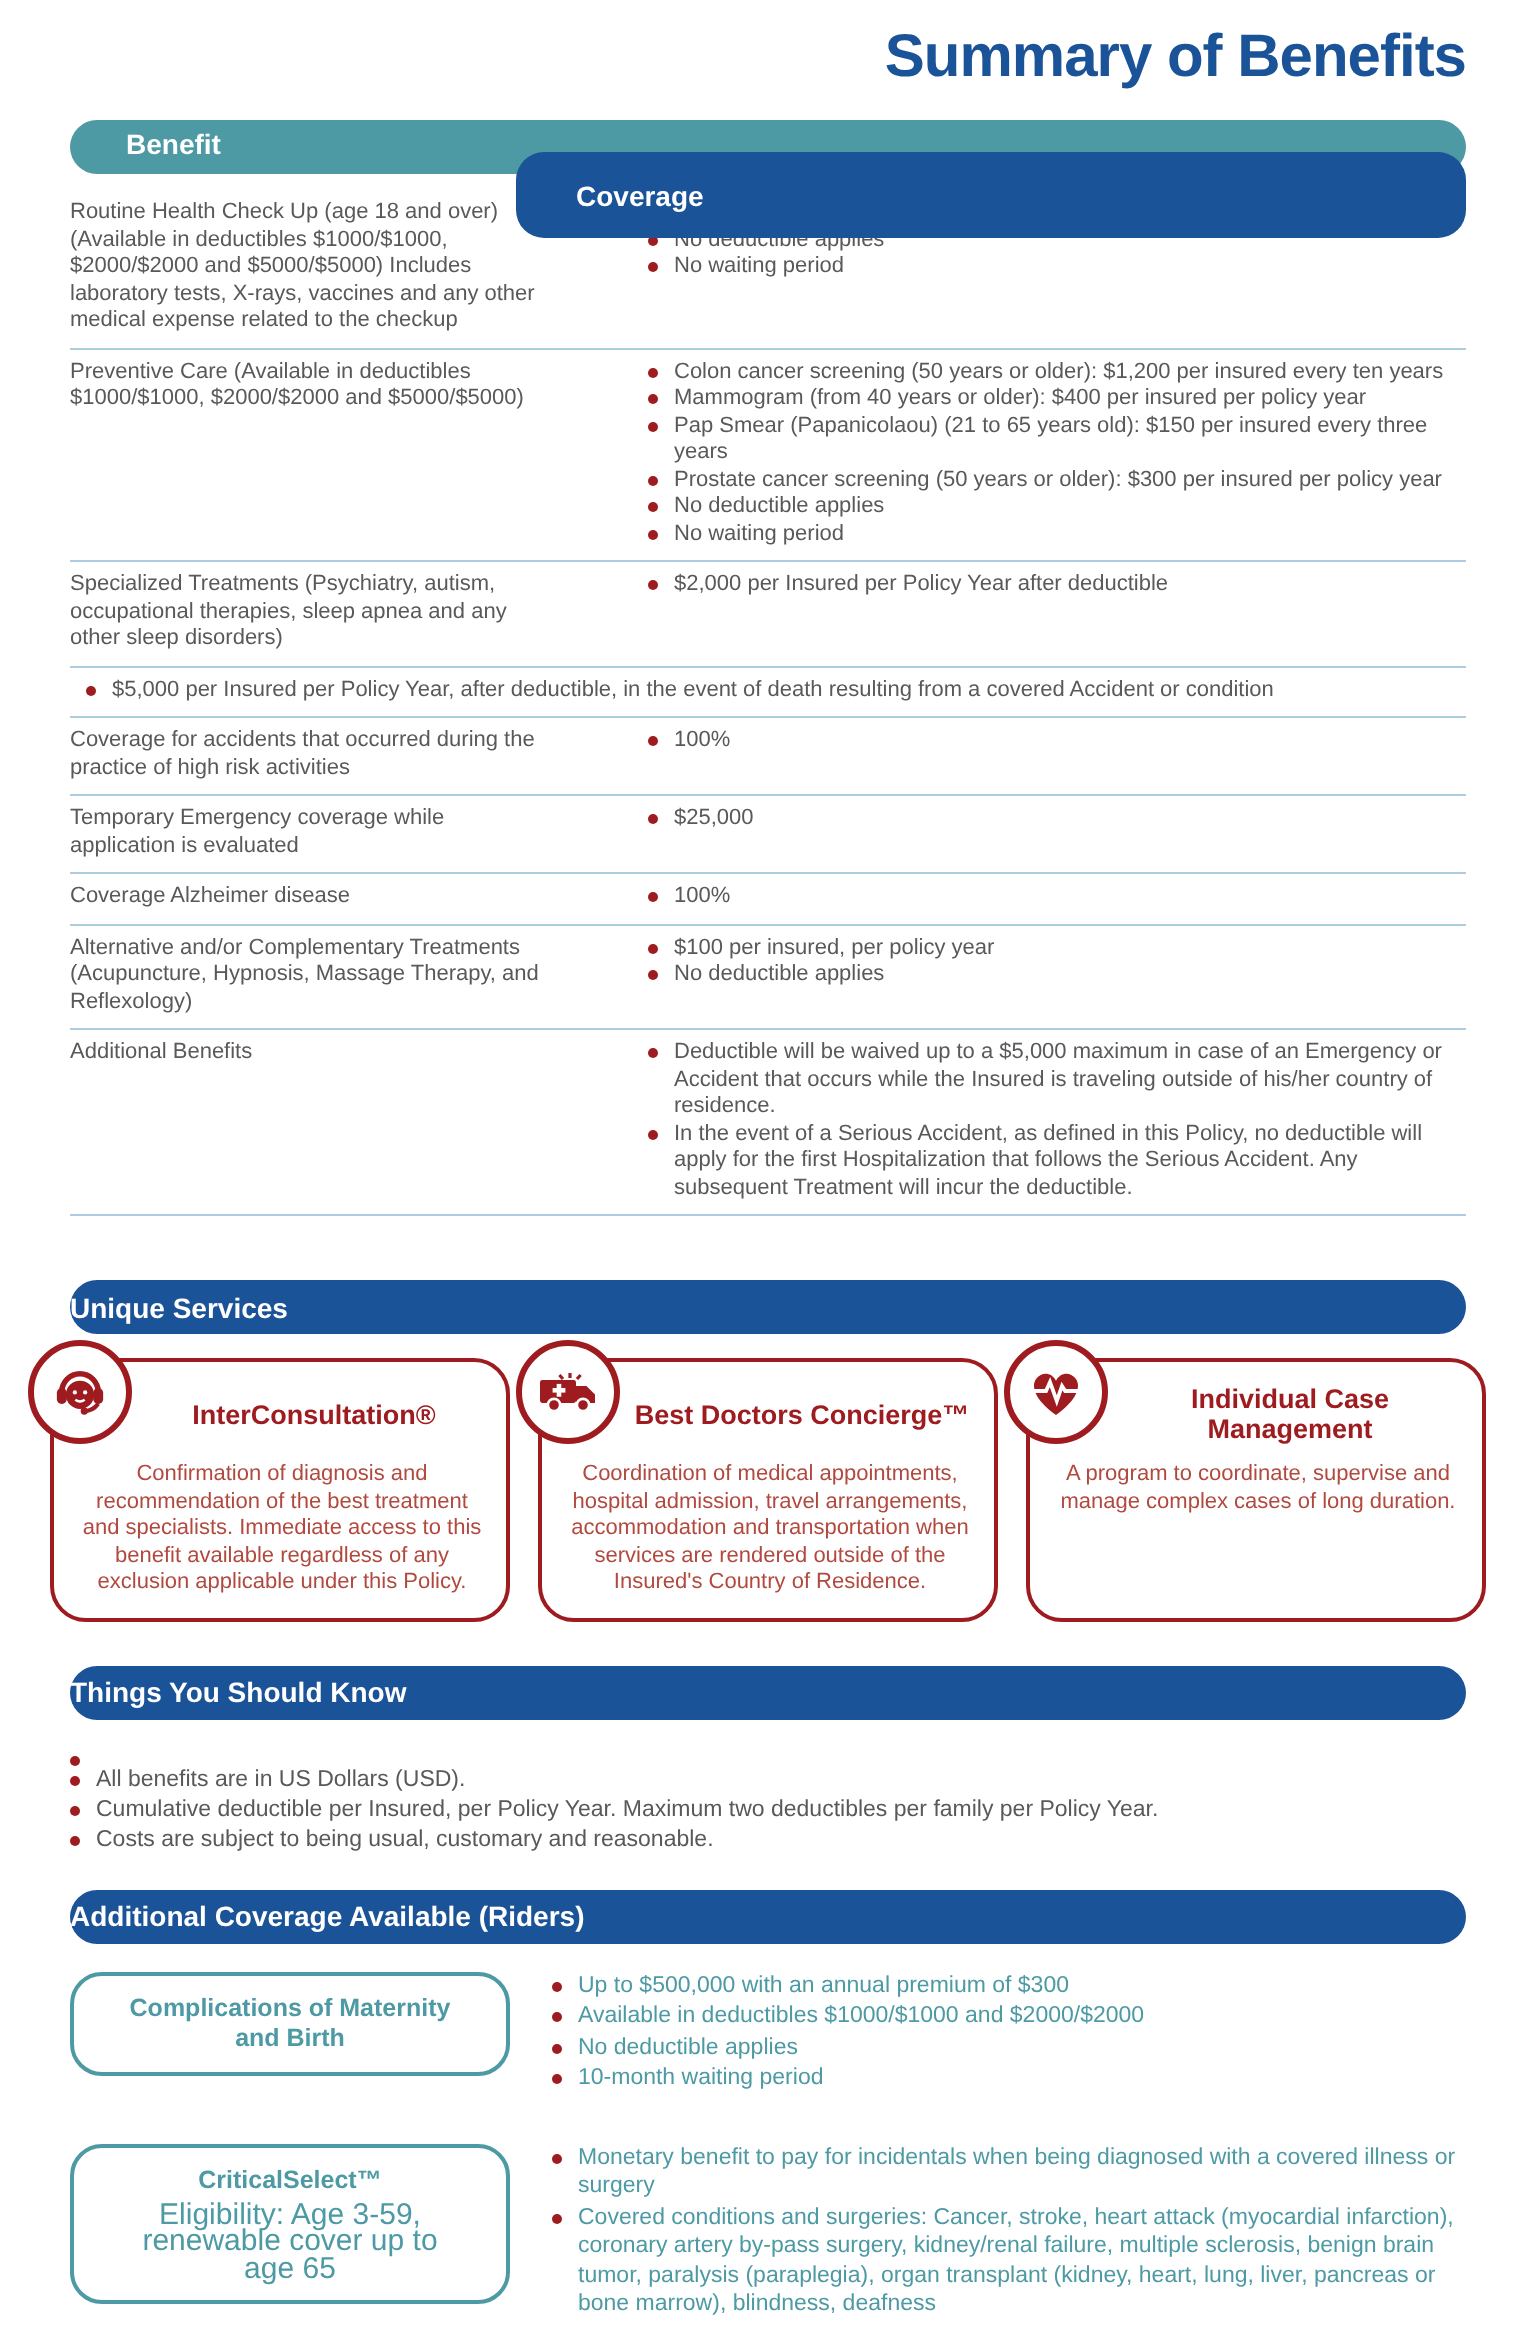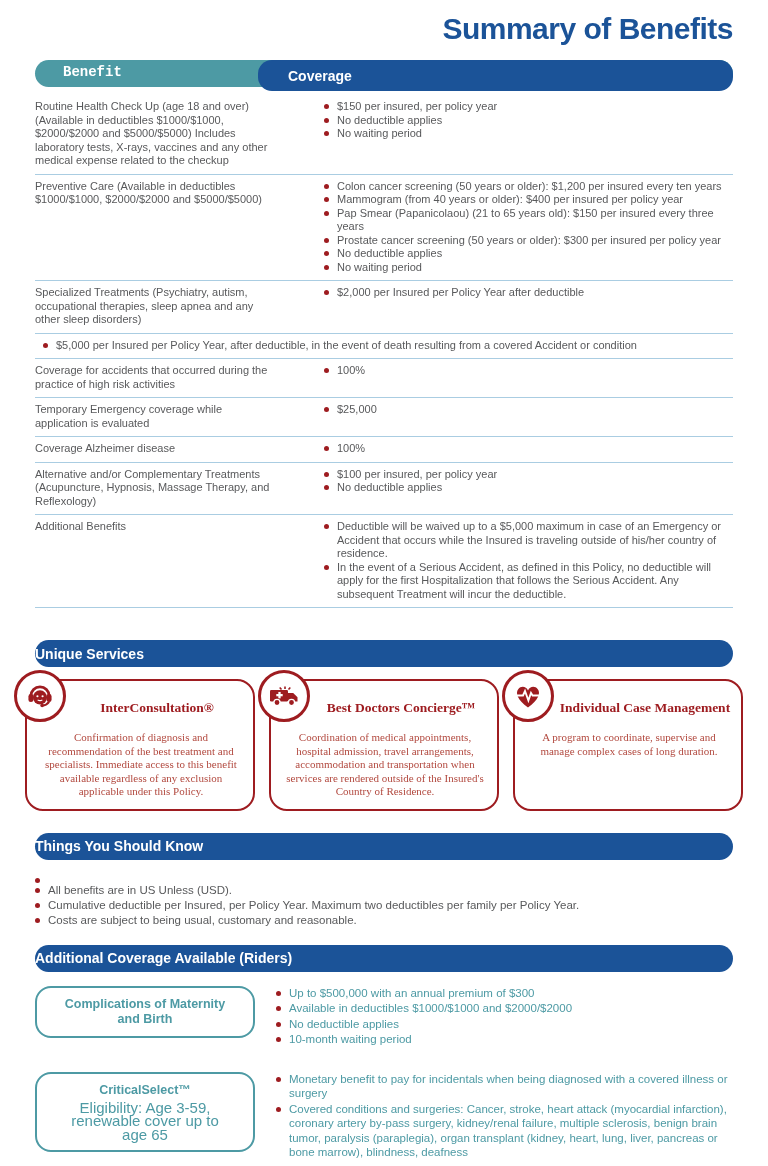--- a/index.html
+++ b/index.html
@@ -10,36 +10,36 @@
   body{
     width:768px;height:1166px;overflow:hidden;background:#fff;
     font-family:"Liberation Sans", sans-serif;color:var(--gray);
   }
   .page-title{
     margin:12px 35px 0;text-align:right;color:var(--blue);
     font-size:30px;font-weight:700;letter-spacing:-0.5px;
   }
   
   .header-bar{position:relative;height:27px;margin:14px 35px 0;background:var(--teal);border-radius:14px;}
-  .benefit-label{position:absolute;left:28px;top:0;height:23px;display:flex;align-items:center;color:#fff;font-weight:700;font-size:14px;font-family:Liberation Mono, monospace;}
-  .coverage-pill{position:absolute;left:223px;right:0;top:0;height:31px;background:var(--blue);border-radius:14px;display:flex;align-items:center;padding-left:30px;color:#fff;font-weight:700;font-size:14px;}
+  .benefit-label{position:absolute;left:28px;top:0;height:23px;display:flex;align-items:center;color:#fff;font-weight:700;font-size:14px;}
+  .coverage-pill{position:absolute;left:223px;right:0;top:16px;height:43px;background:var(--blue);border-radius:14px;display:flex;align-items:center;padding-left:30px;color:#fff;font-weight:700;font-size:14px;}
   
   .t-body{margin:8px 35px 0;}
   .t-row{display:flex;border-bottom:1px solid var(--sep);padding:5px 0 6px;gap:36px;}
   .t-benefit{width:245px;flex:none;padding-right:10px;font-size:11px;line-height:13.5px;color:var(--gray);}
   .t-coverage{flex:1;padding-left:8px;}
   .bullet-item{display:flex;gap:8px;font-size:11px;line-height:13.5px;color:var(--gray);}
   .dot{width:5px;height:5px;border-radius:50%;background:var(--red);flex:none;margin-top:4px;}
   
   .section-bar{height:27px;margin:12px 35px;border-radius:14px;background:var(--blue);color:#fff;font-weight:700;font-size:14px;display:flex;align-items:center;justify-content:flex-start;}
   .bar-unique{margin-top:32px;}
   .bar-know{margin-top:22px;}
   .bar-riders{margin-top:17px;}
   
-  .cards{display:flex;gap:14px;margin:12px 25px 0;font-family:Liberation Serif, serif;}
+  .cards{display:flex;gap:14px;margin:12px 25px 0;}
   .card{flex:1;position:relative;border:2.5px solid var(--red);border-radius:18px;min-height:114px;padding:10px 10px 10px 12px;}
   .card-circle{position:absolute;left:-13px;top:-11px;width:52px;height:52px;background:#fff;border:3px solid var(--red);border-radius:50%;display:flex;align-items:center;justify-content:center;}
   .card-title{min-height:32px;display:flex;align-items:center;justify-content:center;text-align:center;padding-left:32px;color:var(--red);font-weight:700;font-size:13.5px;line-height:15px;}
   .card-desc{margin-top:8px;text-align:center;color:var(--card-red);font-size:11px;line-height:13.5px;}
   
   .know-list{margin:13px 35px 0;}
   .know-list .bullet-item{font-size:11.5px;line-height:15px;}
   .know-list .dot{margin-top:5px;}
   
   .rider-row{display:flex;align-items:flex-start;margin:14px 35px 0;}
@@ -237,21 +237,21 @@
 <div class="section-bar bar-know">
   <span>Things You Should Know</span>
 </div>
 
 <div class="know-list">
     <div class="bullet-item">
       <span class="dot"></span>
     </div>
     <div class="bullet-item">
       <span class="dot"></span>
-      <span class="bullet-text">All benefits are in US Unless (USD).</span>
+      <span class="bullet-text">All benefits are in US Dollars (USD).</span>
     </div>
     <div class="bullet-item">
       <span class="dot"></span>
       <span class="bullet-text">Cumulative deductible per Insured, per Policy Year. Maximum two deductibles per family per Policy Year.</span>
     </div>
     <div class="bullet-item">
       <span class="dot"></span>
       <span class="bullet-text">Costs are subject to being usual, customary and reasonable.</span>
     </div>
   </div>

